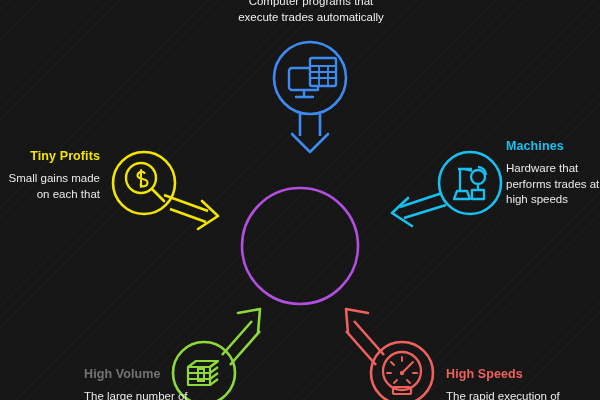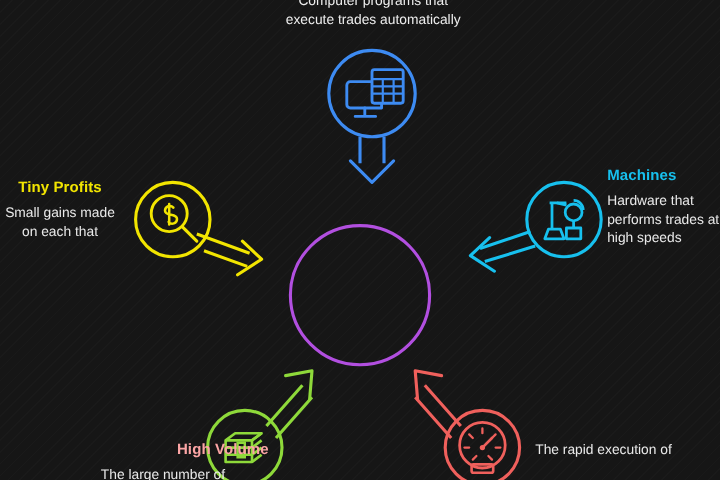--- a/index.html
+++ b/index.html
@@ -42,24 +42,24 @@
   .label-desc {
     font-size: 11.5px;
     color: #e9e9e9;
     line-height: 1.38;
     margin: 0;
     font-weight: 400;
   }
 
   .t-yellow { color: #f2e500; }
   .t-cyan   { color: #17c0ee; }
-  .t-green  { color: #fca5a5; text-align: right; }
+  .t-green  { color: #737373; }
   .t-red    { color: #f0605c; }
 
-  .align-right { text-align: center; }
+  .align-right { text-align: right; }
   .align-left  { text-align: left; }
 
   .top-caption {
     position: absolute;
     left: 228px;
     top: -6px;
     width: 166px;
     text-align: center;
     font-size: 11.5px;
     line-height: 1.38;
@@ -154,20 +154,21 @@
       <path d="M72 68 L80 60" fill="none" stroke="#f0605c" stroke-width="2.2" stroke-linecap="round"></path>
       <circle cx="72" cy="68" r="2.2" fill="#f0605c"></circle>
       <rect x="63" y="82" width="18" height="7" rx="1.5" fill="none" stroke="#f0605c" stroke-width="2.2"></rect>
 
       <path d="M54 50 L24 16 M46 60 L16 26" fill="none" stroke="#f0605c" stroke-width="2.6"></path>
       <path d="M38 8 L16 4 L18 28" fill="none" stroke="#f0605c" stroke-width="2.6" stroke-linejoin="round" stroke-linecap="round"></path>
     </svg>
   </div>
 
   <div class="label-block align-left" style="left:446px; top:368px; width:150px;">
+    <p class="label-title t-red">High Speeds</p>
     <p class="label-desc">The rapid execution of</p>
   </div>
 
   <div class="node" style="left:222px; top:186px;">
     <svg width="156" height="130" viewBox="0 0 156 130">
       <circle cx="78" cy="60" r="58" fill="none" stroke="#b24fe0" stroke-width="2.6"></circle>
     </svg>
   </div>
 
 </div>

